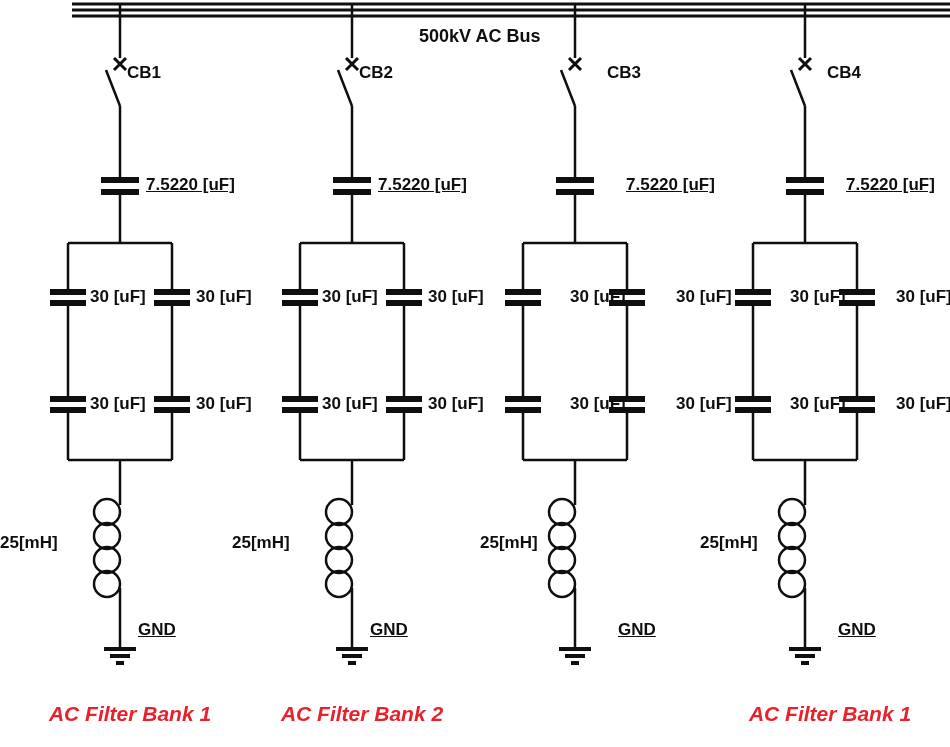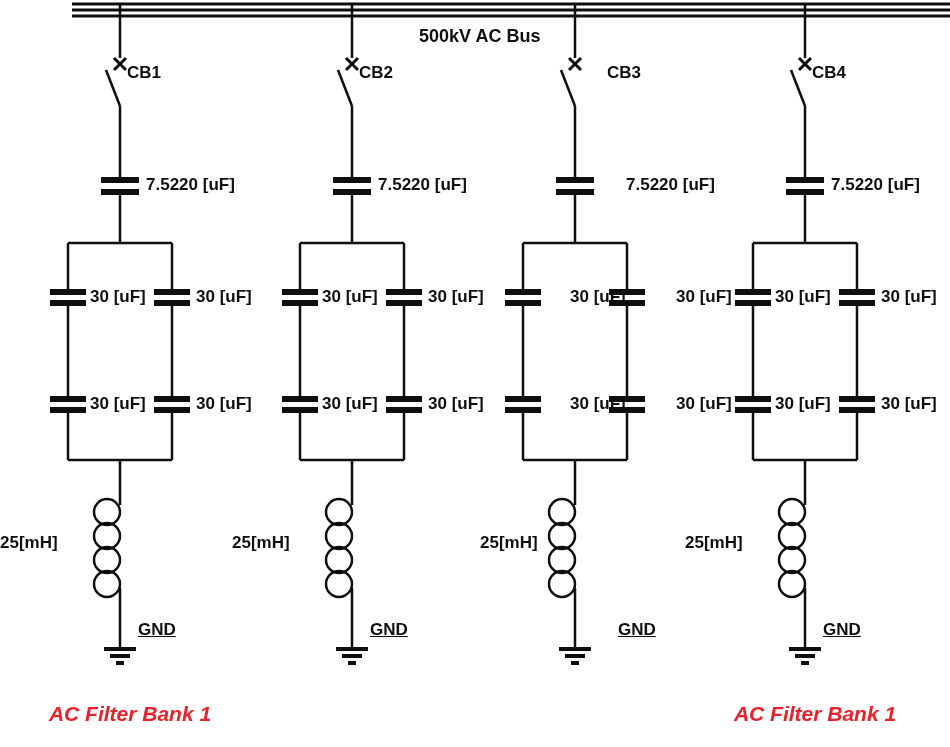--- a/index.html
+++ b/index.html
@@ -7,21 +7,21 @@
     position:relative;width:950px;height:747px;background:#ffffff;
     font-family:"Liberation Sans", sans-serif;overflow:hidden;padding-left:27px;
   }
   #circuit-svg{position:absolute;left:0;top:0;}
   .lbl{
     position:absolute;font-size:17px;font-weight:bold;color:#0f0f0f;
     white-space:nowrap;line-height:20px;
   }
   .bank{position:absolute;top:0;width:240px;height:747px;}
   .cb{left:127px;top:63px;}
-  .sercap{left:146px;top:175px;}
+  .sercap{left:146px;top:175px;text-decoration:underline;}
   .c-tl{left:90px;top:287px;}
   .c-tr{left:196px;top:287px;}
   .c-bl{left:90px;top:394px;}
   .c-br{left:196px;top:394px;}
   .ind{left:0;top:533px;width:68px;text-align:left;}
   .gnd{left:138px;top:620px;text-decoration:underline;}
   .title{left:10px;top:704px;width:240px;text-align:center;font-size:21px;color:#e8212b;font-style:italic;}
   .bus-label{left:419px;top:26px;font-size:18px;}
 </style>
 </head>
@@ -108,34 +108,35 @@
 
   <div class="bank" style="left:232px">
     <span class="lbl cb">CB2</span>
     <span class="lbl sercap">7.5220 [uF]</span>
     <span class="lbl c-tl">30 [uF]</span>
     <span class="lbl c-tr">30 [uF]</span>
     <span class="lbl c-bl">30 [uF]</span>
     <span class="lbl c-br">30 [uF]</span>
     <span class="lbl ind">25[mH]</span>
     <span class="lbl gnd">GND</span>
+    <span class="lbl title">AC Filter Bank 2</span>
   </div>
 
   <div class="bank" style="left:480px">
     <span class="lbl cb">CB3</span>
     <span class="lbl sercap">7.5220 [uF]</span>
     <span class="lbl c-tl">30 [uF]</span>
     <span class="lbl c-tr">30 [uF]</span>
     <span class="lbl c-bl">30 [uF]</span>
     <span class="lbl c-br">30 [uF]</span>
     <span class="lbl ind">25[mH]</span>
     <span class="lbl gnd">GND</span>
   </div>
 
-  <div class="bank" style="left:685px">
+  <div class="bank" style="left:700px">
     <span class="lbl cb">CB4</span>
     <span class="lbl sercap">7.5220 [uF]</span>
     <span class="lbl c-tl">30 [uF]</span>
     <span class="lbl c-tr">30 [uF]</span>
     <span class="lbl c-bl">30 [uF]</span>
     <span class="lbl c-br">30 [uF]</span>
     <span class="lbl ind">25[mH]</span>
     <span class="lbl gnd">GND</span>
     <span class="lbl title">AC Filter Bank 1</span>
   </div>

